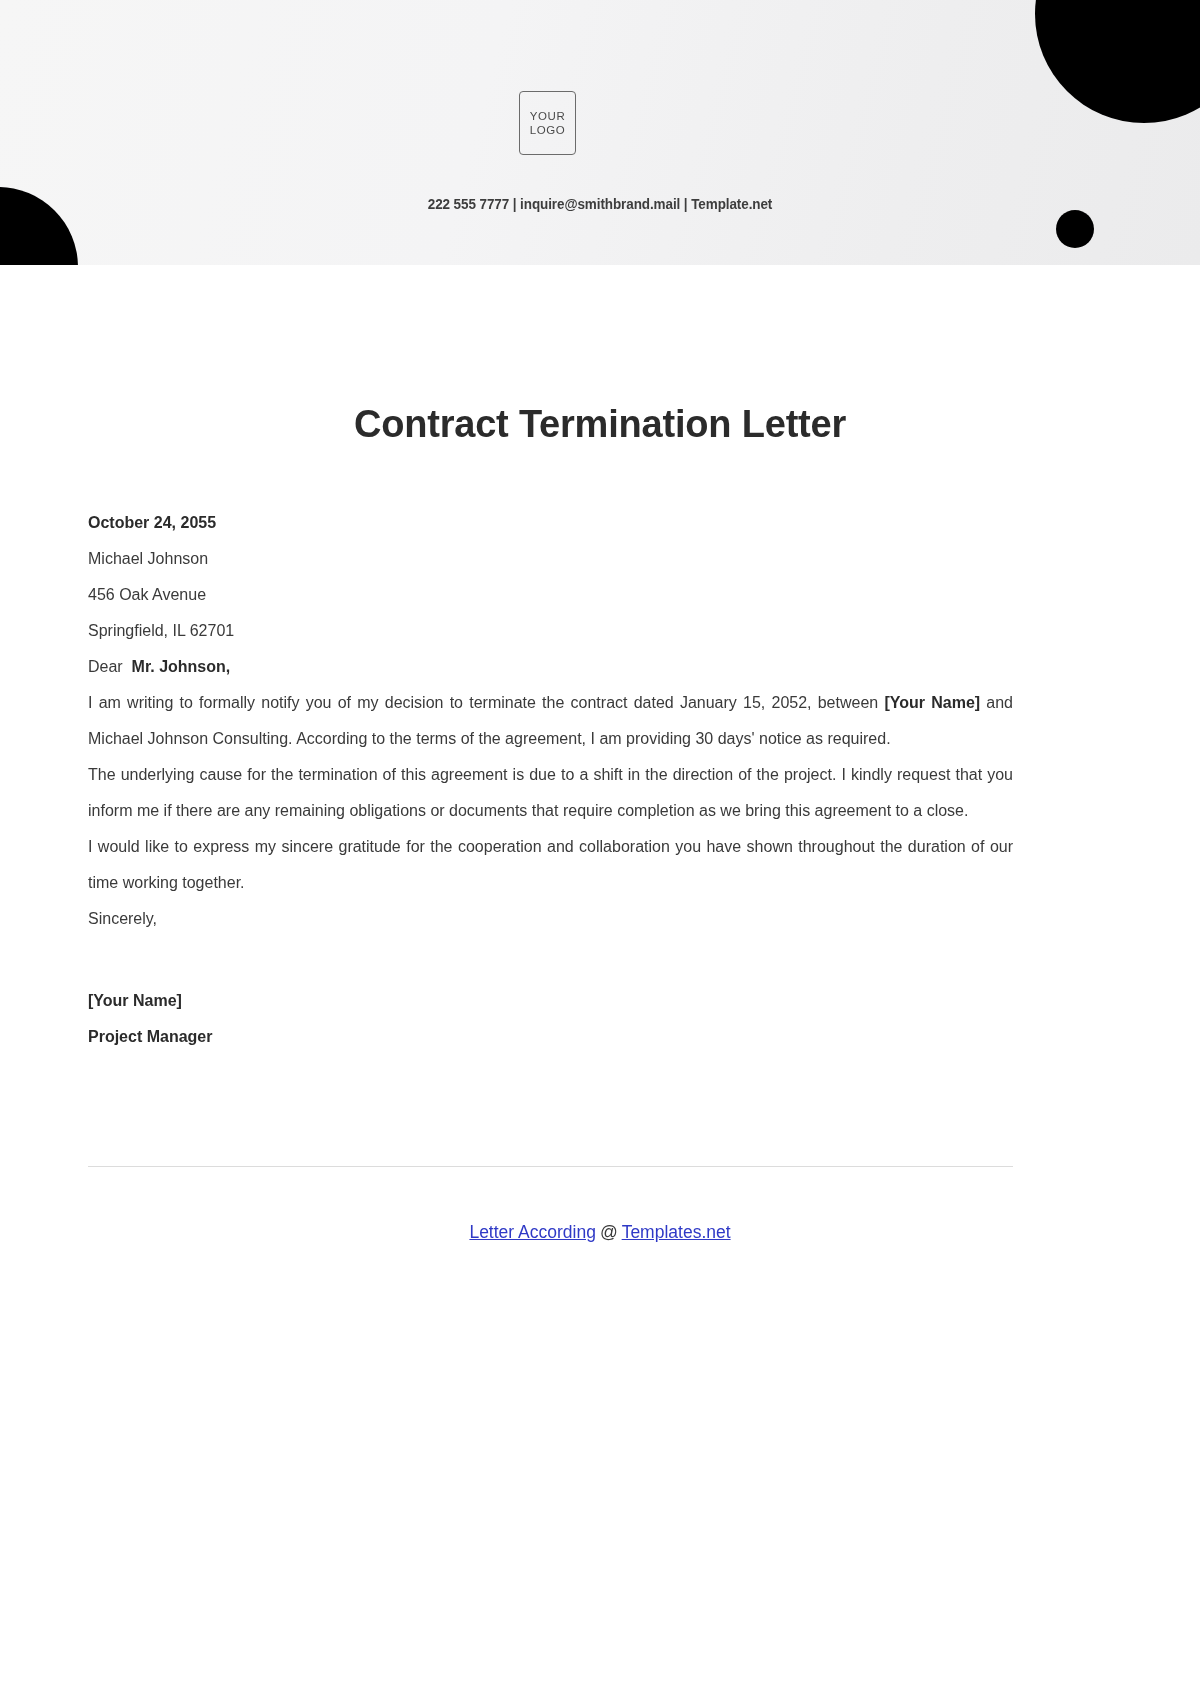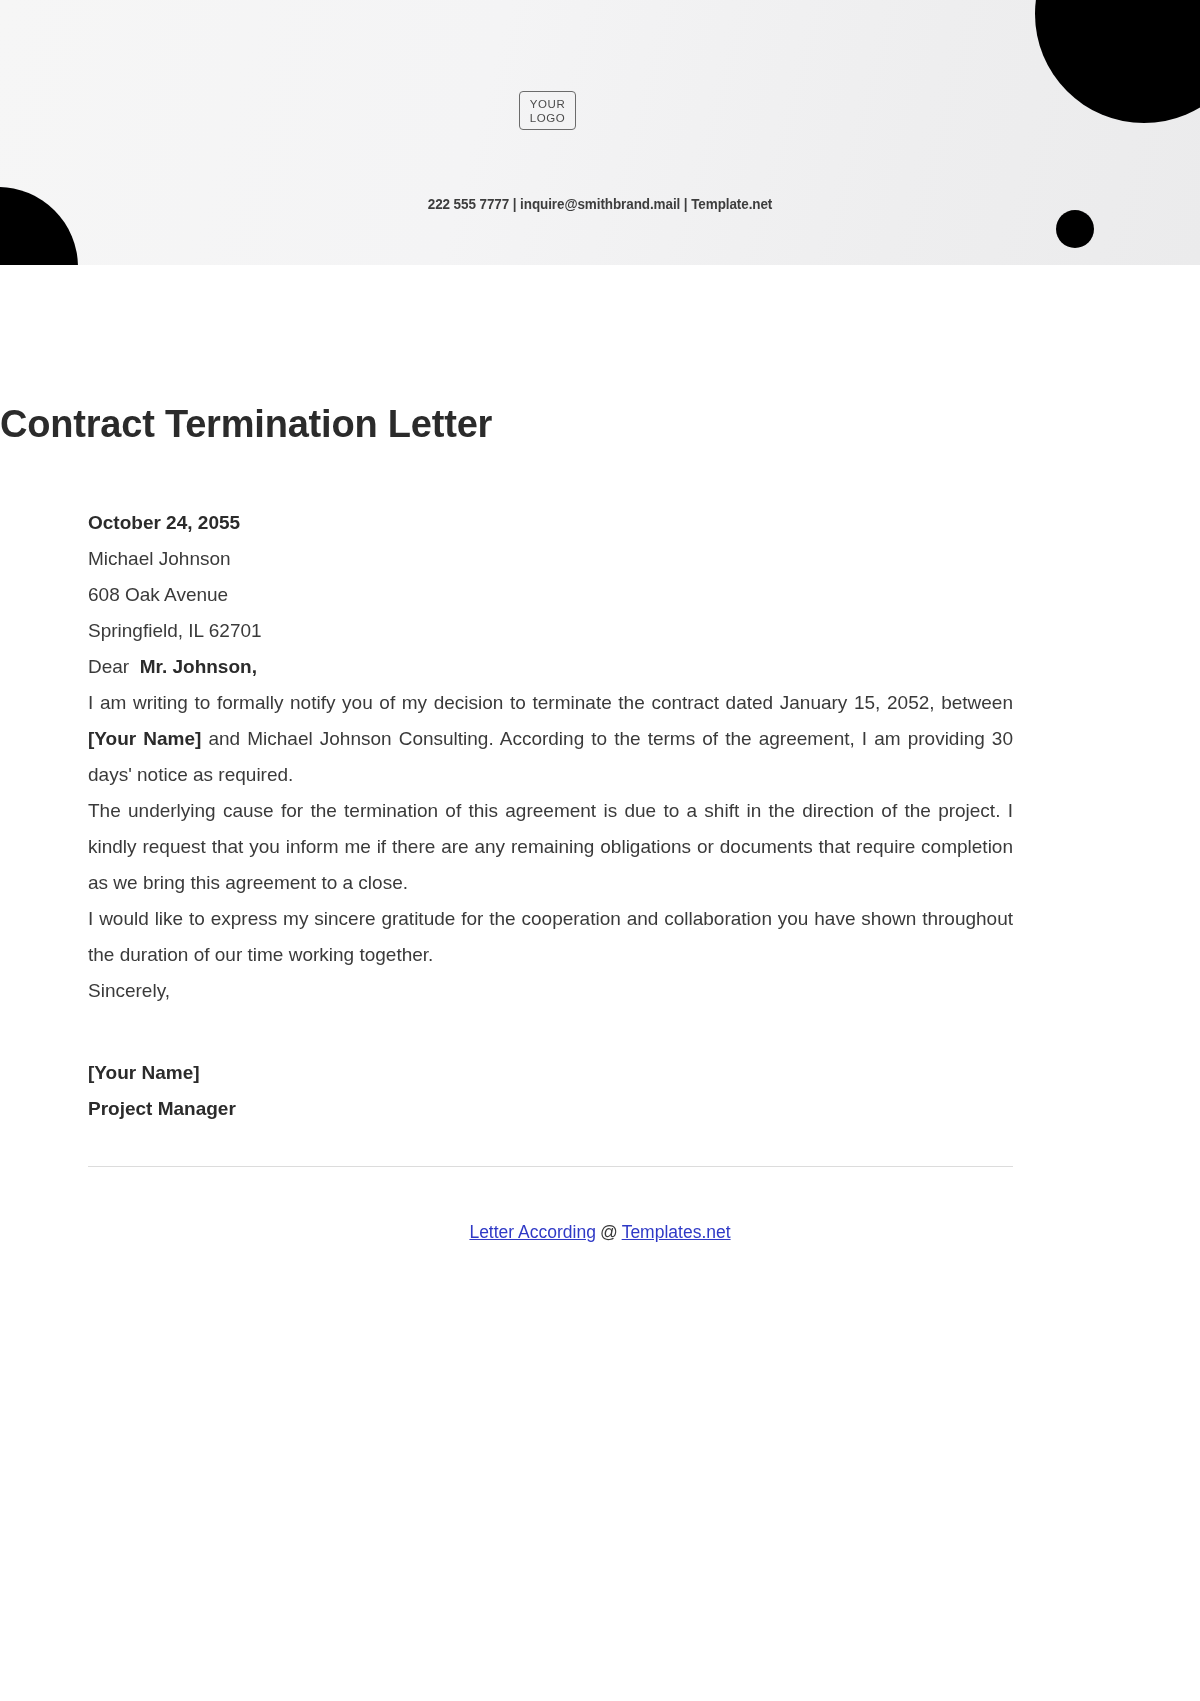--- a/index.html
+++ b/index.html
@@ -55,21 +55,21 @@
     border-radius: 50%;
     background: #000000;
   }
 
   
   #logo-box {
     position: absolute;
     left: 519px;
     top: 91px;
     width: 57px;
-    height: 39px;
+    height: 64px;
     border: 1.6px solid #6b6b6b;
     border-radius: 4px;
     box-sizing: border-box;
     display: flex;
     flex-direction: column;
     align-items: center;
     justify-content: center;
     background: transparent;
   }
   #logo-box .logo-line {
@@ -95,34 +95,35 @@
     color: #3d3d3d;
     transform: scaleX(0.93);
   }
 
   
   #doc-title {
     position: absolute;
     left: 0;
     top: 403px;
     width: 1200px;
+    text-align: center;
     font-family: "Liberation Sans", sans-serif;
     font-size: 38px;
     font-weight: bold;
     color: #2b2b2b;
     letter-spacing: -0.2px;
   }
 
   #letter-body {
     position: absolute;
     left: 88px;
     top: 505px;
     width: 925px;
     font-family: "Liberation Sans", sans-serif;
-    font-size: 19px;
+    font-size: 16px;
     line-height: 36px;
     color: #3a3a3a;
   }
   #letter-body .line {
     margin: 0;
   }
   #letter-body .bold {
     font-weight: bold;
     color: #2b2b2b;
   }
@@ -181,21 +182,21 @@
   <span class="logo-line">LOGO</span>
 </div>
 
 <div id="contact-line">222 555 7777 | inquire@smithbrand.mail | Template.net</div>
 
 <div id="doc-title">Contract Termination Letter</div>
 
 <div id="letter-body">
   <p class="line bold">October 24, 2055</p>
   <p class="line">Michael Johnson</p>
-  <p class="line">608 Oak Avenue</p>
+  <p class="line">456 Oak Avenue</p>
   <p class="line">Springfield, IL 62701</p>
   <p class="line"><span>Dear</span>&nbsp; <span class="bold">Mr. Johnson,</span></p>
 
   <div id="paragraphs-container">
       <p class="para"><span>I am writing to formally notify you of my decision to terminate the contract dated January 15, 2052, between </span><span class="bold">[Your Name]</span><span> and Michael Johnson Consulting. According to the terms of the agreement, I am providing 30 days' notice as required.</span></p>
       <p class="para"><span>The underlying cause for the termination of this agreement is due to a shift in the direction of the project. I kindly request that you inform me if there are any remaining obligations or documents that require completion as we bring this agreement to a close.</span></p>
       <p class="para"><span>I would like to express my sincere gratitude for the cooperation and collaboration you have shown throughout the duration of our time working together.</span></p>
     </div>
 
   <p class="line">Sincerely,</p>

